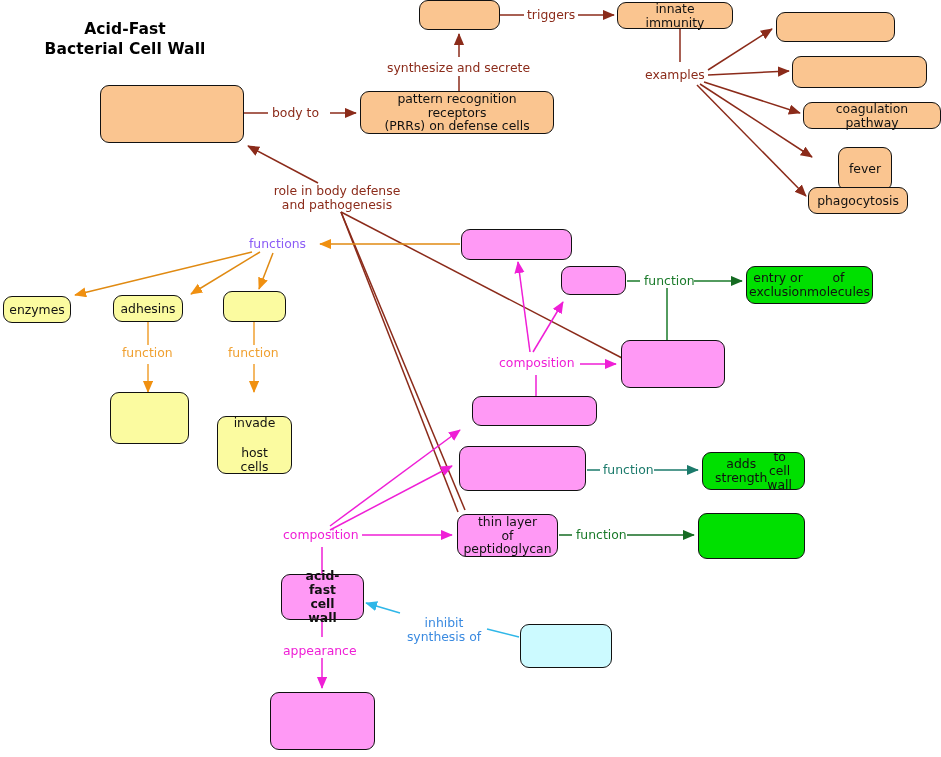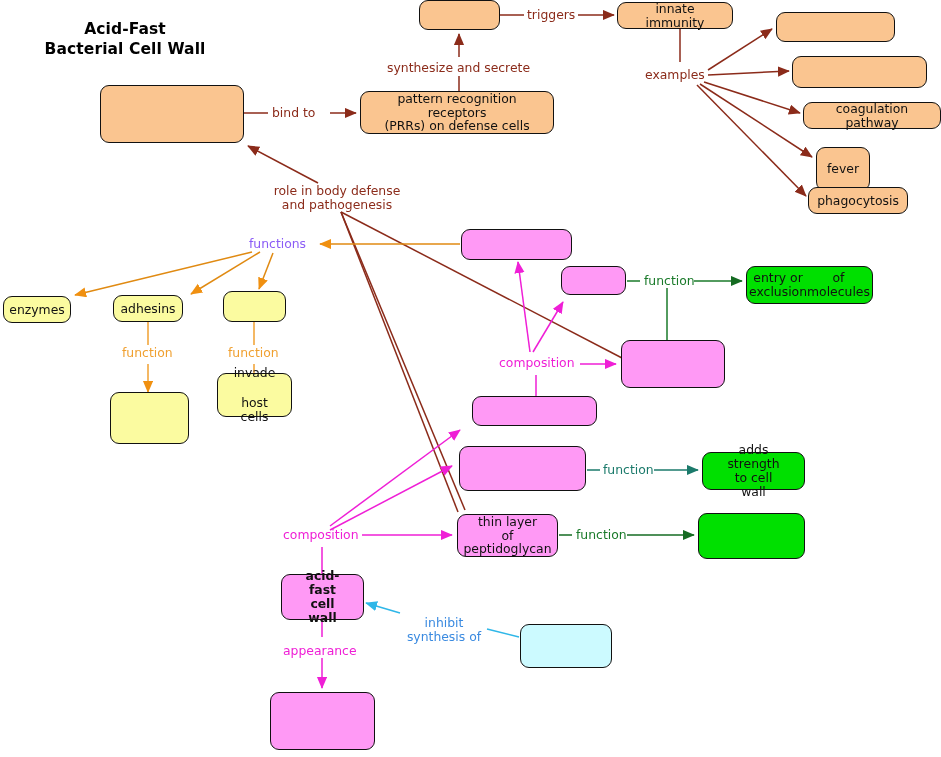--- a/index.html
+++ b/index.html
@@ -139,33 +139,33 @@
   </div>
 
   <div class="node orange" style="left:617px;top:2px;width:116px;height:27px;">innate immunity</div>
 
   <div class="node orange" style="left:776px;top:12px;width:119px;height:30px;"></div>
 
   <div class="node orange" style="left:792px;top:56px;width:135px;height:32px;"></div>
 
   <div class="node orange" style="left:803px;top:102px;width:138px;height:27px;">coagulation pathway</div>
 
-  <div class="node orange" style="left:816px;top:147px;width:54px;height:44px;text-align:right;">fever</div>
+  <div class="node orange" style="left:838px;top:147px;width:54px;height:44px;text-align:right;">fever</div>
 
   <div class="node orange" style="left:808px;top:187px;width:100px;height:27px;">phagocytosis</div>
 
   <div class="node yellow" style="left:3px;top:296px;width:68px;height:27px;">enzymes</div>
 
   <div class="node yellow" style="left:113px;top:295px;width:70px;height:27px;">adhesins</div>
 
   <div class="node yellow" style="left:223px;top:291px;width:63px;height:31px;"></div>
 
   <div class="node yellow" style="left:110px;top:392px;width:79px;height:52px;"></div>
 
-  <div class="node yellow" style="left:217px;top:373px;width:75px;height:44px;flex-direction:column;gap:16px;">
+  <div class="node yellow" style="left:217px;top:416px;width:75px;height:58px;flex-direction:column;gap:16px;">
     <span>invade</span>
     <span>host cells</span>
   </div>
 
   <div class="node magenta" style="left:461px;top:229px;width:111px;height:31px;"></div>
 
   <div class="node magenta" style="left:561px;top:266px;width:65px;height:29px;"></div>
 
   <div class="node magenta" style="left:472px;top:396px;width:125px;height:30px;"></div>
 
@@ -183,30 +183,30 @@
     <span>cell wall</span>
   </div>
 
   <div class="node magenta" style="left:270px;top:692px;width:105px;height:58px;"></div>
 
   <div class="node green" style="left:746px;top:266px;width:127px;height:38px;flex-direction:row;">
     <span>entry or exclusion</span>
     <span>of molecules</span>
   </div>
 
-  <div class="node green" style="left:702px;top:452px;width:103px;height:38px;flex-direction:column;">
+  <div class="node green" style="left:702px;top:452px;width:103px;height:38px;flex-direction:row;">
     <span>adds strength</span>
     <span>to cell wall</span>
   </div>
 
   <div class="node green" style="left:698px;top:513px;width:107px;height:46px;"></div>
 
   <div class="node cyan" style="left:520px;top:624px;width:92px;height:44px;"></div>
 
-  <div class="lbl brown" style="left:272px;top:106px;">bind to</div>
+  <div class="lbl brown" style="left:272px;top:106px;">body to</div>
 
   <div class="lbl brown" style="left:387px;top:61px;">synthesize and secrete</div>
 
   <div class="lbl brown" style="left:527px;top:8px;">triggers</div>
 
   <div class="lbl brown" style="left:645px;top:68px;">examples</div>
 
   <div class="lbl brown c" style="left:272px;top:184px;width:130px;">
     <div>role in body defense</div>
     <div>and pathogenesis</div>

